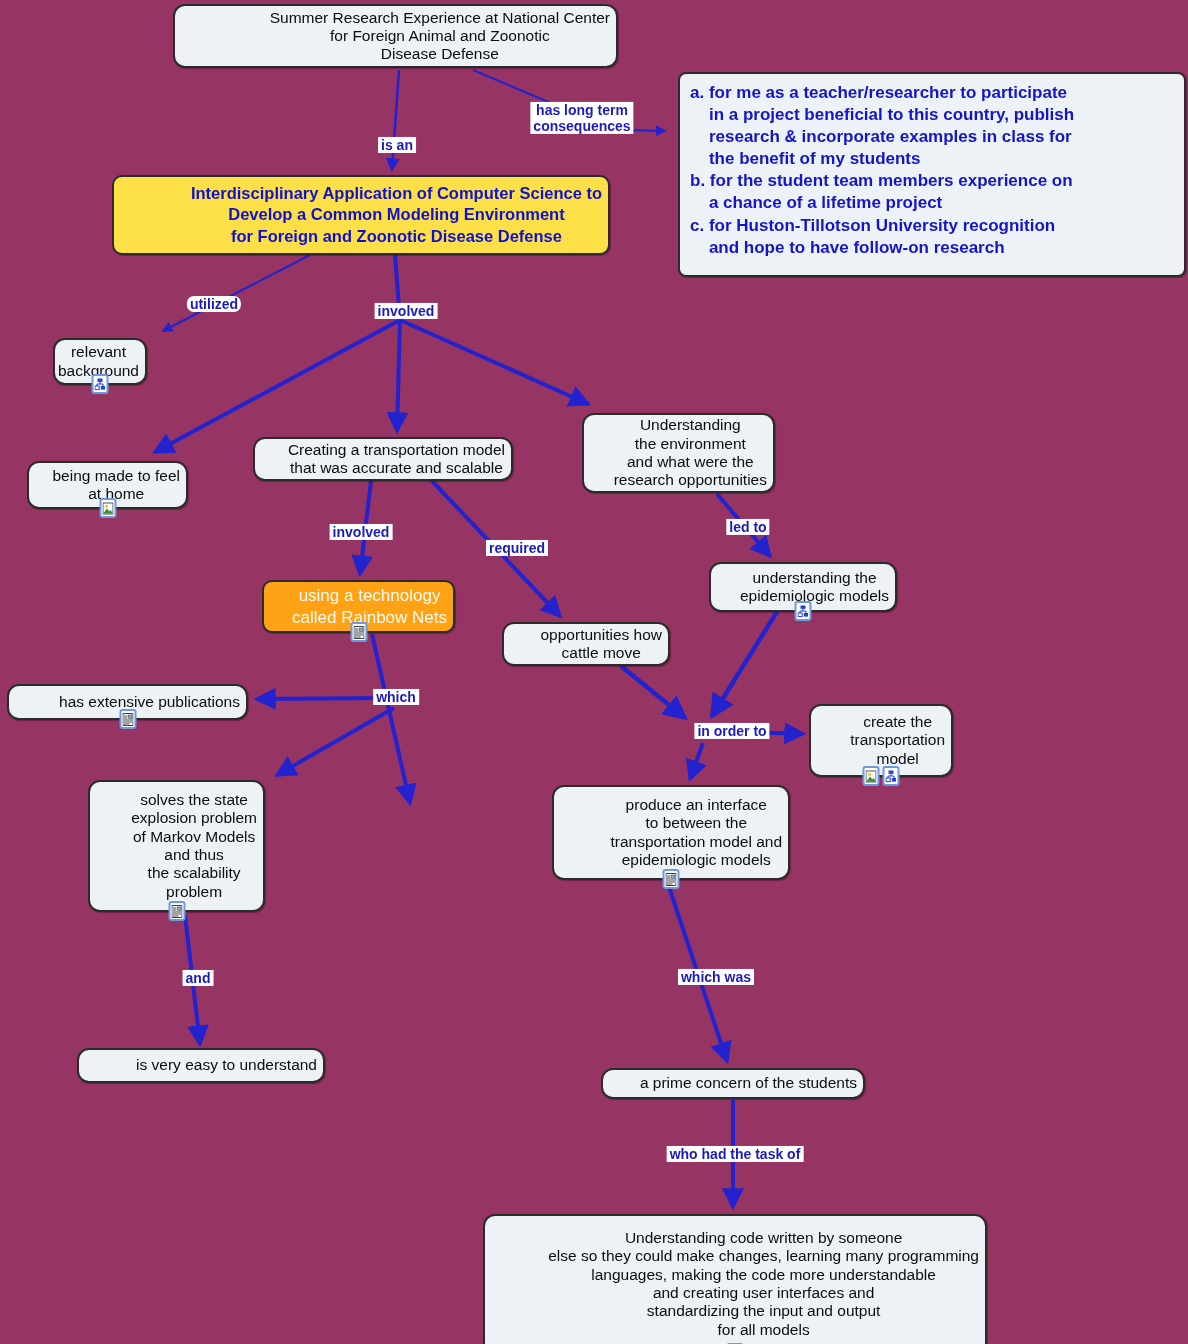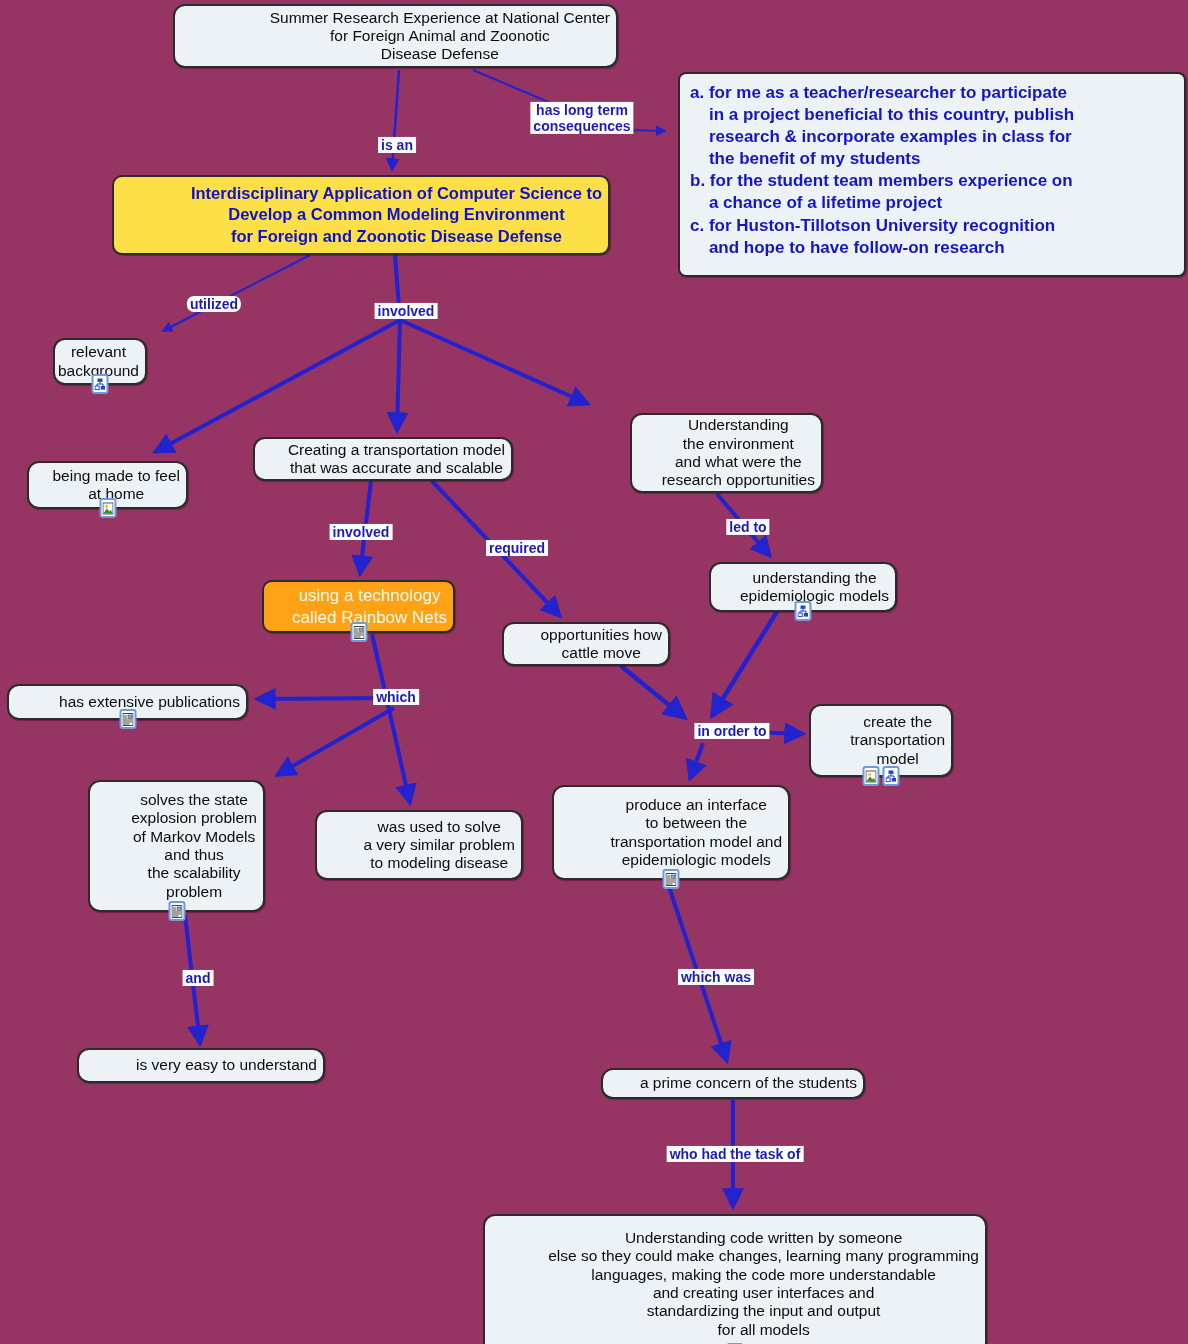--- a/index.html
+++ b/index.html
@@ -84,21 +84,21 @@
             <rect x="6.3" y="8" width="4.2" height="3.6" fill="#2244cc"></rect>
           </svg></span></span></div>
     <div class="node " style="left: 27px; top: 461px; width: 161px; height: 48px;"><span>being made to feel
 at home</span><span class="icon-row"><span class="icon"><svg width="11" height="13" viewBox="0 0 11 13">
             <rect x="0.5" y="1" width="10" height="11" fill="#fff" stroke="#555"></rect>
             <circle cx="4" cy="4.3" r="1.6" fill="#f5c518"></circle>
             <path d="M1 11.4 L4.4 6.4 L6.9 9.4 L8.4 7.9 L10 11.4 z" fill="#2e8b2e"></path>
           </svg></span></span></div>
     <div class="node " style="left: 253px; top: 437px; width: 260px; height: 44px;"><span>Creating a transportation model
 that was accurate and scalable</span></div>
-    <div class="node " style="left: 582px; top: 413px; width: 193px; height: 80px; margin-left: 48px;"><span>Understanding
+    <div class="node " style="left: 582px; top: 413px; width: 193px; height: 80px;"><span>Understanding
 the environment
 and what were the
 research opportunities</span></div>
     <div class="node orange" style="left: 262px; top: 580px; width: 193px; height: 53px;"><span>using a technology
 called Rainbow Nets</span><span class="icon-row"><span class="icon"><svg width="11" height="13" viewBox="0 0 11 13">
             <rect x="0.5" y="0.5" width="10" height="12" fill="#fff" stroke="#444"></rect>
             <rect x="6" y="2" width="3.4" height="3.4" fill="#88a8e0" stroke="#333" stroke-width="0.5"></rect>
             <path d="M1.5 3 H5 M1.5 5 H5 M1.5 7 H9.4 M1.5 9 H9.4 M1.5 11 H7" stroke="#333" stroke-width="0.9" fill="none"></path>
           </svg></span></span></div>
     <div class="node " style="left: 502px; top: 622px; width: 168px; height: 44px;"><span>opportunities how
@@ -118,23 +118,20 @@
     <div class="node " style="left: 88px; top: 780px; width: 177px; height: 132px;"><span>solves the state
 explosion problem
 of Markov Models
 and thus
 the scalability
 problem</span><span class="icon-row"><span class="icon"><svg width="11" height="13" viewBox="0 0 11 13">
             <rect x="0.5" y="0.5" width="10" height="12" fill="#fff" stroke="#444"></rect>
             <rect x="6" y="2" width="3.4" height="3.4" fill="#88a8e0" stroke="#333" stroke-width="0.5"></rect>
             <path d="M1.5 3 H5 M1.5 5 H5 M1.5 7 H9.4 M1.5 9 H9.4 M1.5 11 H7" stroke="#333" stroke-width="0.9" fill="none"></path>
           </svg></span></span></div>
-    <div class="node " style="left: 315px; top: 810px; width: 208px; height: 70px;"><span>was used to solve
-a very similar problem
-to modeling disease</span></div>
     <div class="node " style="left: 809px; top: 704px; width: 144px; height: 73px;"><span>create the
 transportation
 model</span><span class="icon-row"><span class="icon"><svg width="11" height="13" viewBox="0 0 11 13">
             <rect x="0.5" y="1" width="10" height="11" fill="#fff" stroke="#555"></rect>
             <circle cx="4" cy="4.3" r="1.6" fill="#f5c518"></circle>
             <path d="M1 11.4 L4.4 6.4 L6.9 9.4 L8.4 7.9 L10 11.4 z" fill="#2e8b2e"></path>
           </svg></span><span class="icon"><svg width="11" height="13" viewBox="0 0 11 13">
             <rect x="3" y="0.5" width="5" height="3.4" fill="#2244cc"></rect>
             <path d="M5.5 3.9 V6 M2.5 6 H8.5 M2.5 6 V8 M8.5 6 V8" stroke="#2244cc" stroke-width="1.1" fill="none"></path>
             <rect x="0.5" y="8" width="4.2" height="3.6" fill="none" stroke="#2244cc"></rect>

